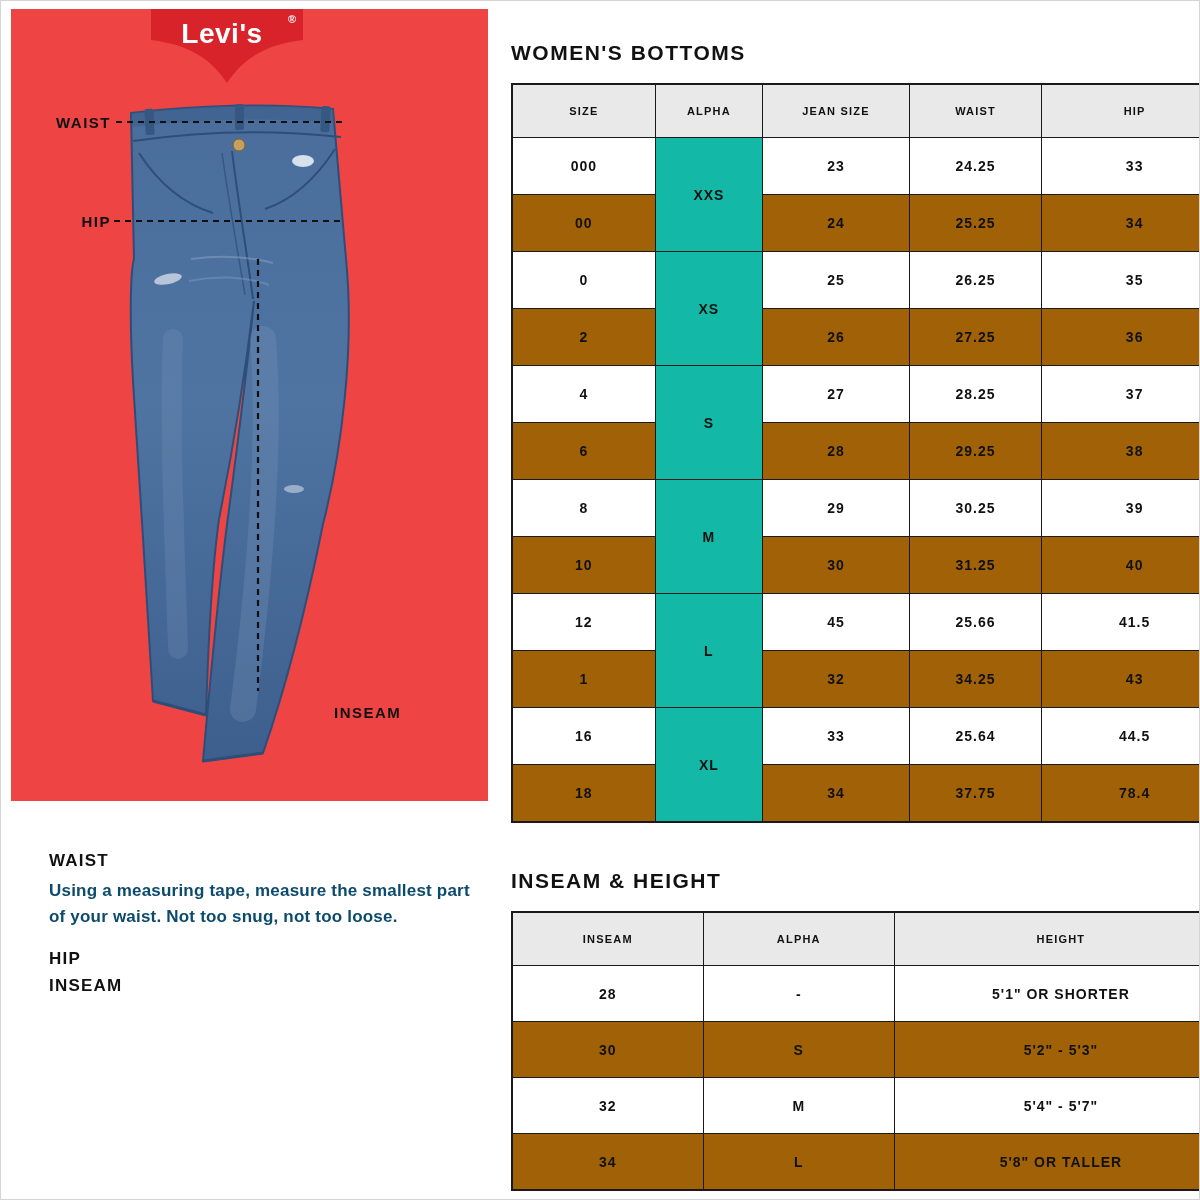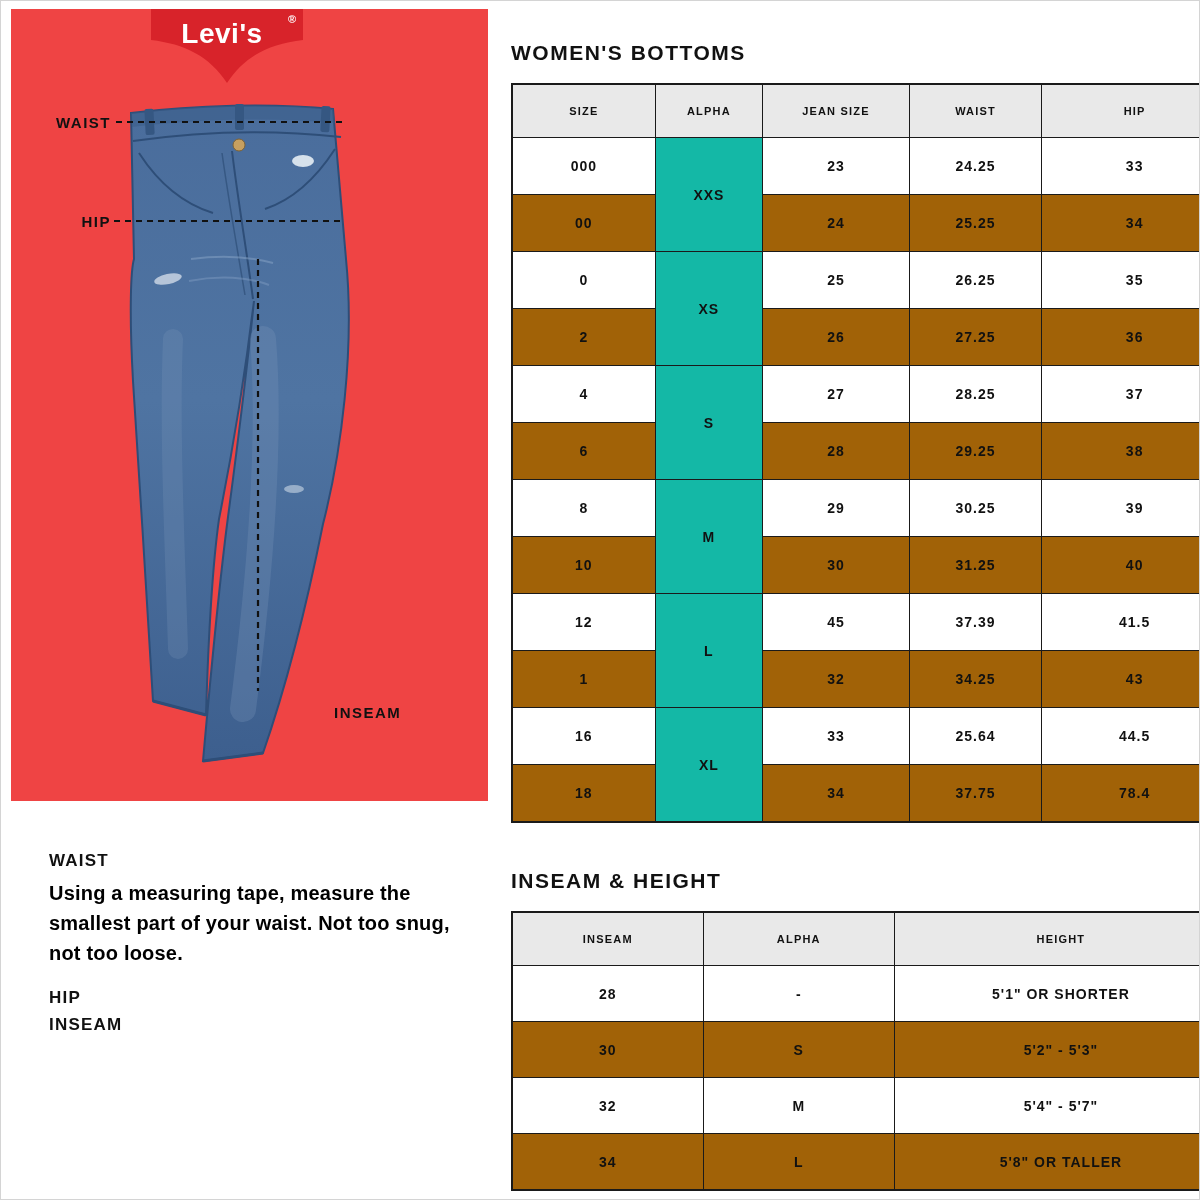--- a/index.html
+++ b/index.html
@@ -19,22 +19,22 @@
   .jeans-svg { position:absolute; left:0; top:0; width:477px; height:792px; }
 
   .m-label { position:absolute; font-weight:bold; font-size:15px; letter-spacing:1.5px; color:#111; }
   .waist-label  { left:30px; top:105px; width:70px; text-align:right; }
   .hip-label    { left:30px; top:204px; width:70px; text-align:right; }
   .inseam-label { left:323px; top:695px; }
 
   
   .instructions { position:absolute; left:48px; top:850px; width:436px; }
   .instr h3 { margin:0 0 7px 0; font-size:17px; font-weight:bold; letter-spacing:1.2px; }
-  .instr p  { margin:0 0 20px 0; font-size:20px; font-weight:bold; line-height:1.5;
-              color:#000000; letter-spacing:0.2px; }
+  .instr p  { margin:0 0 20px 0; font-size:17px; font-weight:bold; line-height:1.5;
+              color:#0c4a6e; letter-spacing:0.2px; }
 
   
   .right { position:absolute; left:510px; top:40px; width:718px; }
   .section-title { margin:0 0 18px 0; font-size:21px; font-weight:bold; letter-spacing:1.5px; }
   .section-title.second { margin-top:46px; }
   table { border-collapse:collapse; width:100%; table-layout:fixed; border:2px solid #1a1a1a; }
   th, td { border:1px solid #1a1a1a; text-align:center; vertical-align:middle; font-weight:bold; }
   th { height:50px; font-size:11px; letter-spacing:1.2px; background:#e9e9e9; }
   td { height:54px; font-size:14px; letter-spacing:1px; background:#ffffff; }
   .t2 td { height:53px; }
@@ -192,21 +192,21 @@
         <tr class="alt">
           <td>10</td>
           <td>30</td>
           <td>31.25</td>
           <td>40</td>
         </tr>
         <tr>
           <td>12</td>
           <td class="alpha" rowspan="2">L</td>
           <td>45</td>
-          <td>37.39</td>
+          <td>25.66</td>
           <td>41.5</td>
         </tr>
         <tr class="alt">
           <td>1</td>
           <td>32</td>
           <td>34.25</td>
           <td>43</td>
         </tr>
         <tr>
           <td>16</td>

